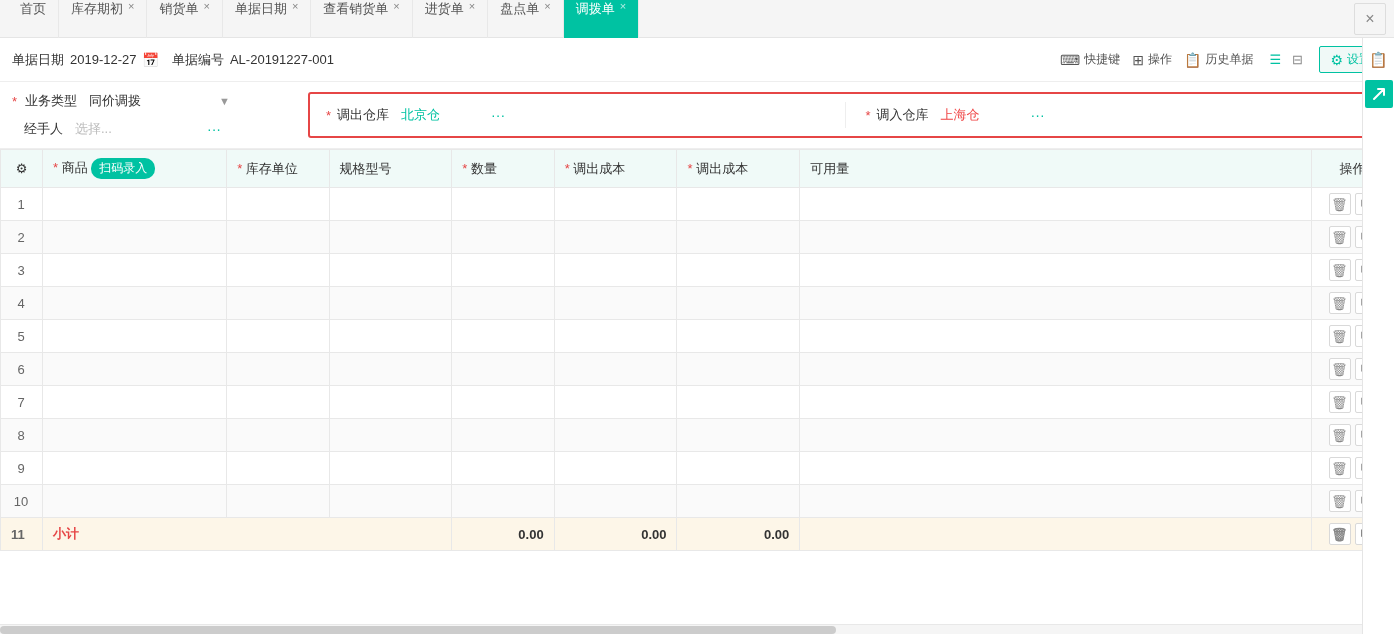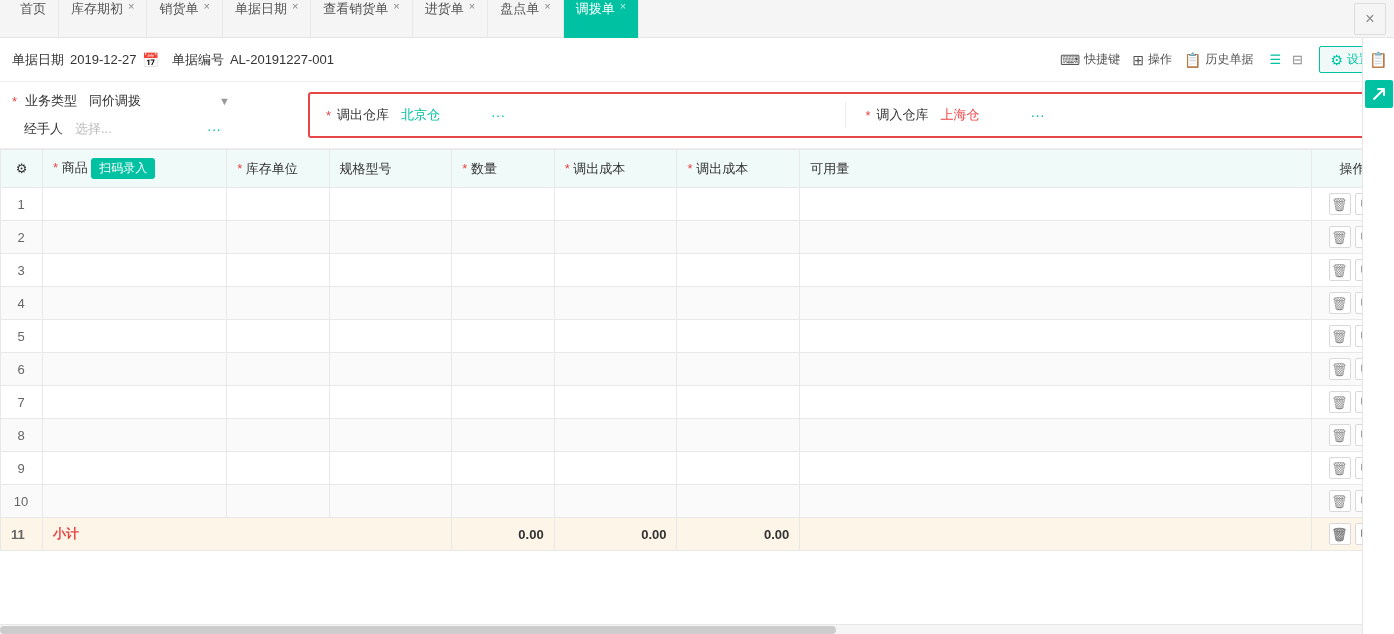--- a/index.html
+++ b/index.html
@@ -71,21 +71,21 @@
       white-space: nowrap; text-align: left;
     }
     td {
       border: 1px solid #e8e8e8; padding: 0; height: 32px; min-width: 40px;
     }
     .td-inner { padding: 0 10px; height: 32px; display: flex; align-items: center; }
     tr:nth-child(odd) td { background: #fff; }
     tr:nth-child(even) td { background: #fafafa; }
     .row-num { color: #666; text-align: center; width: 40px; }
     .scan-btn {
-      background: #00c2a2; color: #fff; border: none; border-radius: 3px;
+      background: #00c2a2; color: #fff; border: none; border-radius: 10px;
       padding: 2px 8px; font-size: 12px; cursor: pointer; white-space: nowrap;
     }
     .required-col { color: #e64646; }
     .op-cell { display: flex; align-items: center; gap: 4px; justify-content: center; }
     .icon-btn { width: 22px; height: 22px; display: flex; align-items: center; justify-content: center; cursor: pointer; color: #888; border: 1px solid #d9d9d9; border-radius: 2px; font-size: 13px; background: #fff; }
     .subtotal-row td { background: #fdf6e8 !important; font-weight: bold; }
 
     
     .right-sidebar {
       position: fixed; right: 0; top: 38px; bottom: 0; width: 32px;

